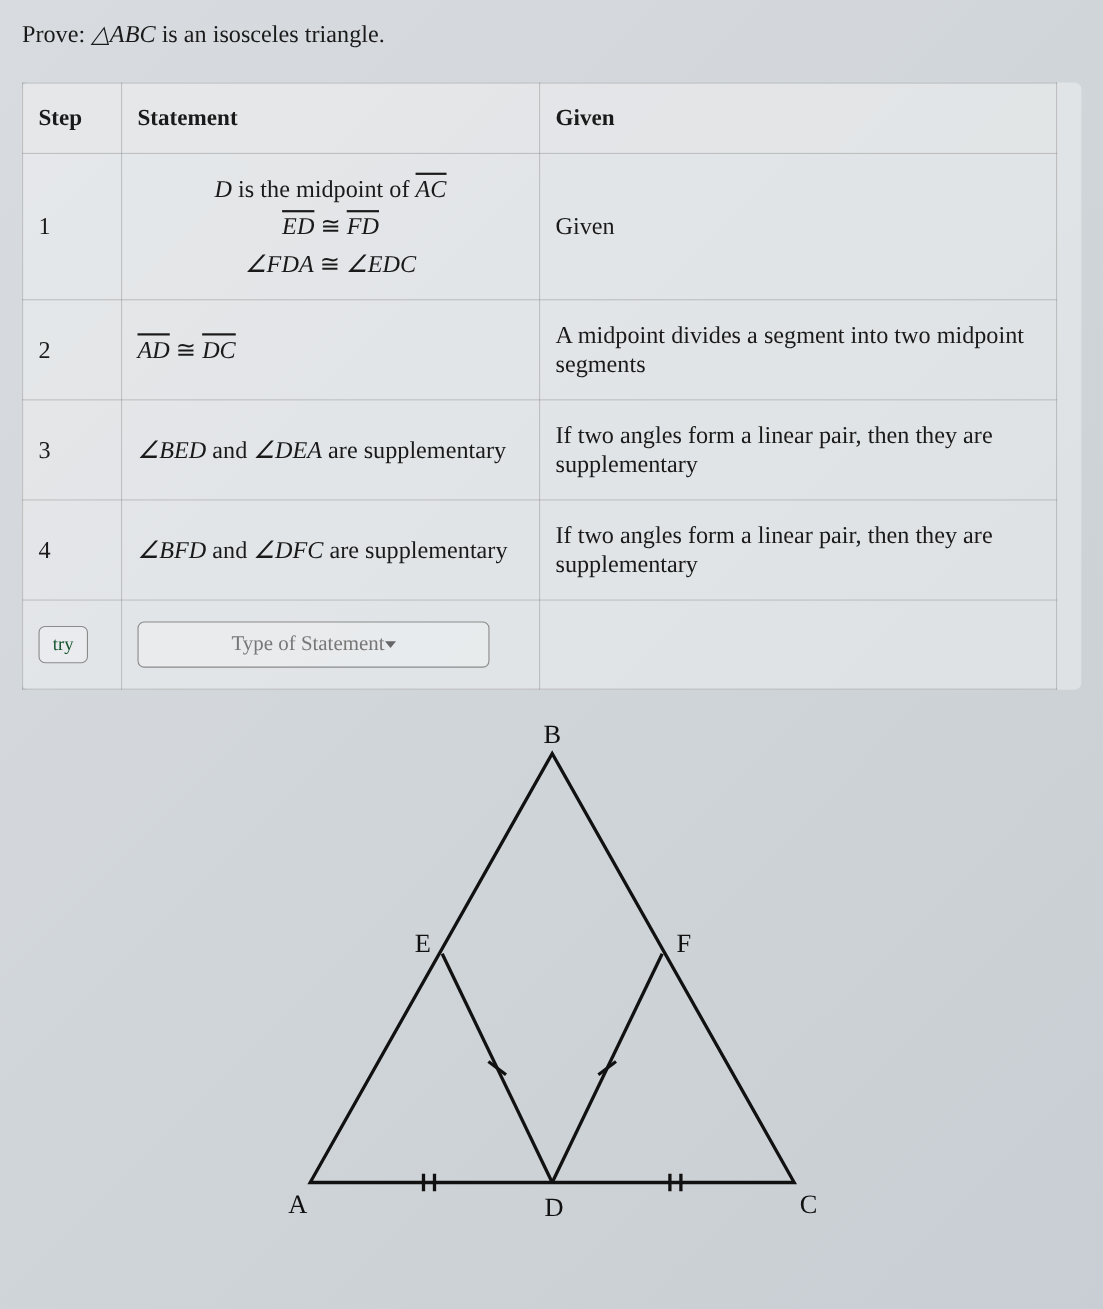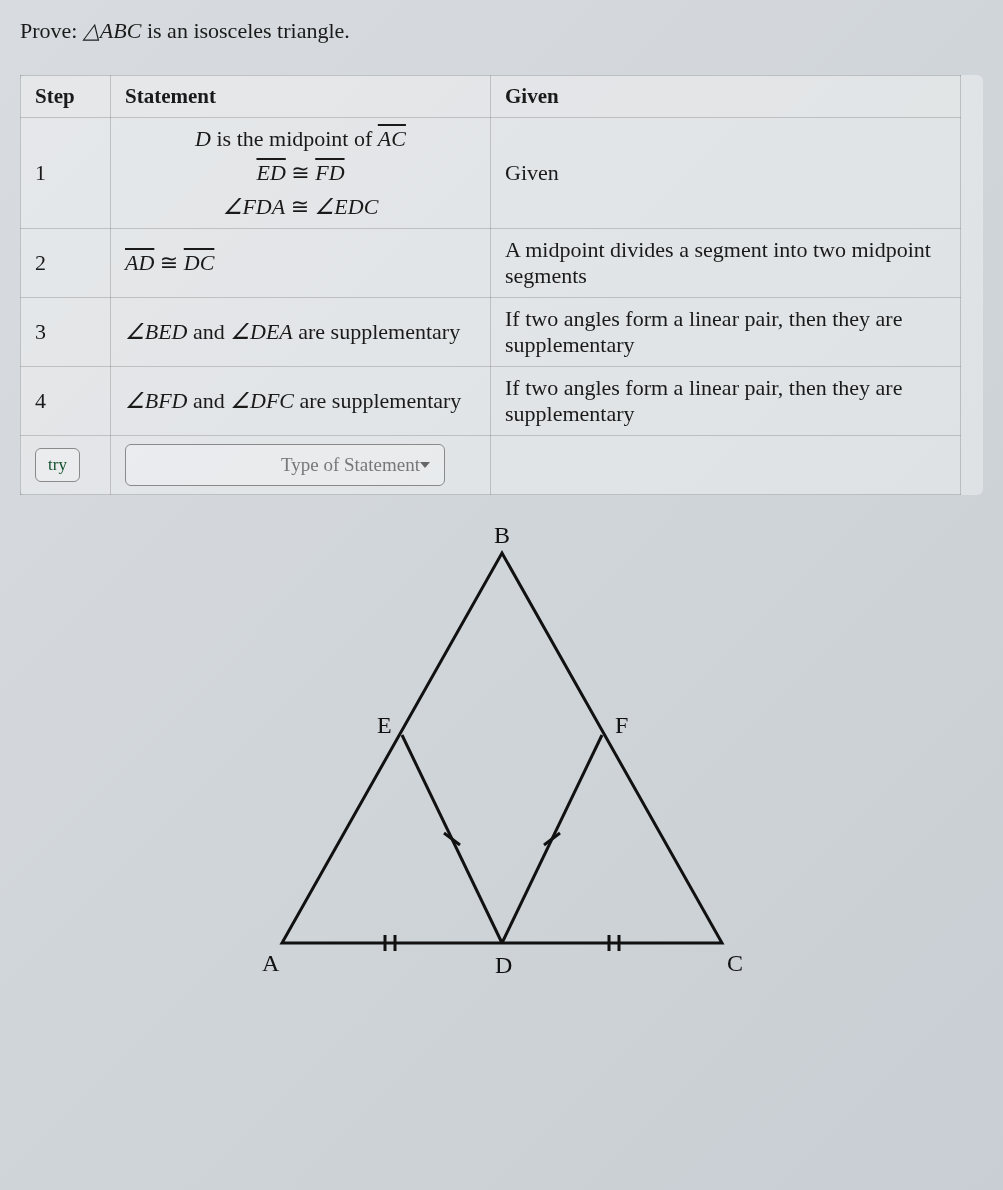--- a/index.html
+++ b/index.html
@@ -23,21 +23,21 @@
     padding: 0;
     margin-top: 6px;
   }
   table.proof {
     width: 940px;
     border-collapse: collapse;
     table-layout: fixed;
   }
   table.proof th, table.proof td {
     border: 1px solid rgba(120,120,120,0.35);
-    padding: 8px 14px;
+    padding: 19px 14px;
     text-align: left;
     vertical-align: middle;
     margin-top: 36px;
   }
   table.proof th {
     background: rgba(230,230,230,0.25);
     font-weight: bold;
     font-family: Georgia, serif;
     font-size: 21px;
   }
@@ -57,21 +57,21 @@
     border-radius: 6px;
     padding: 6px 12px;
     font-size: 17px;
     font-family: Georgia, serif;
     color: #14532d;
     background: rgba(255,255,255,0.25);
   }
   .type-select {
     display: flex;
     align-items: center;
-    justify-content: flex-end;
+    justify-content: center;
     border: 1.5px solid #8a8a8a;
     border-radius: 6px;
     padding: 9px 14px;
     font-size: 19px;
     font-family: Georgia, serif;
     color: #777;
     background: rgba(255,255,255,0.25);
     width: 320px;
   }
   .caret {

